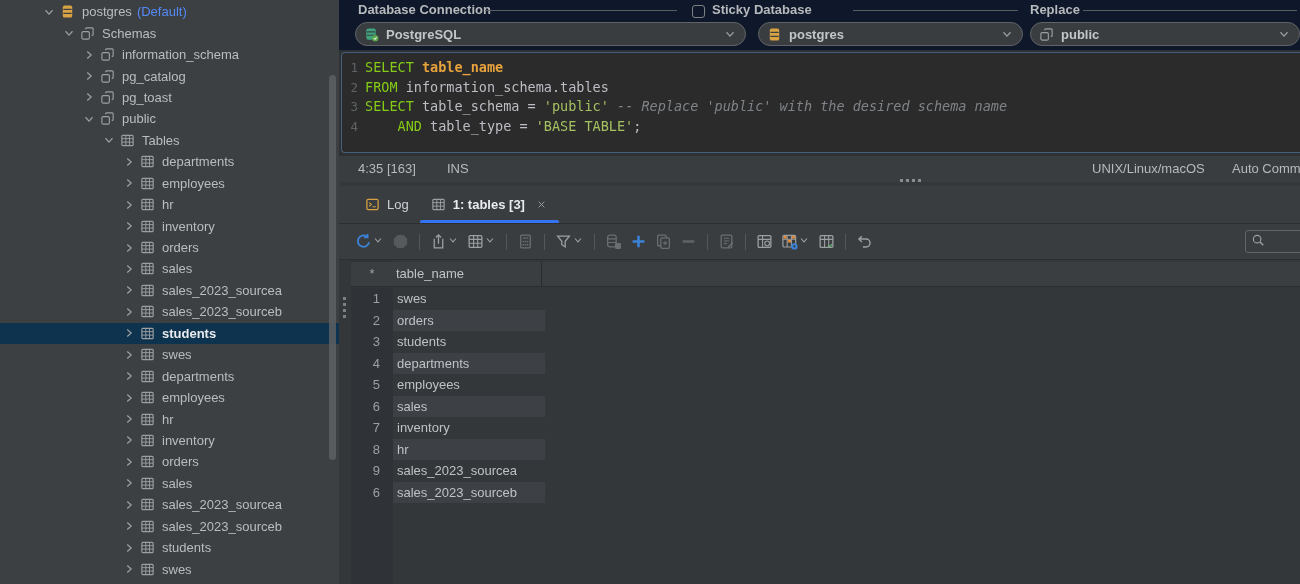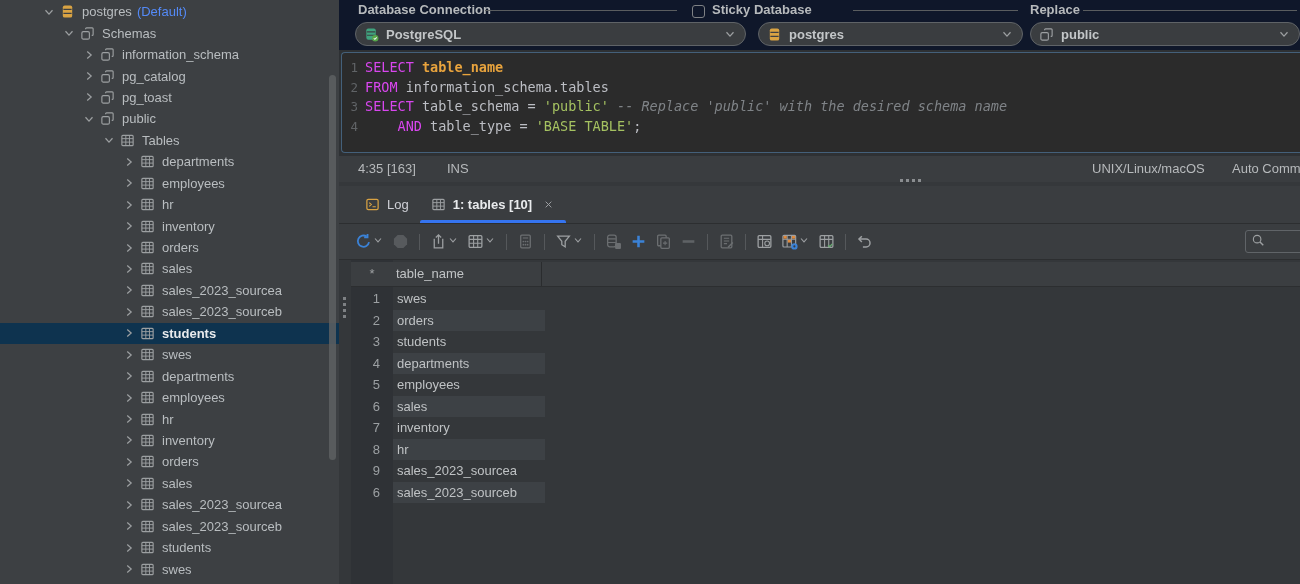--- a/index.html
+++ b/index.html
@@ -36,21 +36,21 @@
   .dd-chev svg{width:14px;height:14px;}
 
   
   #editor-band{position:absolute;left:0;top:50px;width:100%;height:106px;background:#2E3134;}
   #editor{position:absolute;left:2px;top:52px;width:959px;height:101px;background:#2B2B2B;
     border:1px solid #44607A;border-right:none;border-radius:4px 0 0 4px;
     font-family:"DejaVu Sans Mono",monospace;font-size:13.5px;line-height:19.5px;
     padding-top:5px;overflow:hidden;}
   .code-line{white-space:pre;}
   .ln{display:inline-block;width:14px;text-align:right;color:#606366;margin:0 7px 0 2px;font-size:12.5px;}
-  .tok-keyword{color:#d946ef;margin-top:40px;}
+  .tok-keyword{color:#84cc16;margin-top:40px;}
   .tok-column{color:#E8A33D;font-weight:bold;}
   .tok-plain{color:#BCBEC4;}
   .tok-string{color:#A5C261;}
   .tok-comment{color:#7F8387;font-style:italic;}
 
   
   #status-bar{position:absolute;left:0;top:156px;width:100%;height:26px;background:#3A3D40;color:#B7BABC;}
   .sb-item{position:absolute;top:5px;white-space:nowrap;}
   #h-dots{position:absolute;left:561px;top:179px;display:flex;gap:3px;}
   #h-dots i{width:3px;height:3px;background:#8A8D90;display:block;}
@@ -575,21 +575,21 @@
           </span>
           <span>Log</span>
         </div>
         <div class="tab active">
           <span class="ticon16">
             <svg viewBox="0 0 16 16">
               <rect x="2" y="2.5" width="12" height="11" rx="1" fill="none" stroke="#9DA0A2" stroke-width="1.2"></rect>
               <path d="M2 6h12M2 9.7h12M6.2 2.5v11M10.1 2.5v11" stroke="#9DA0A2" stroke-width="1"></path>
             </svg>
           </span>
-          <span>1: tables [10]</span>
+          <span>1: tables [3]</span>
           <span class="close">
             <svg viewBox="0 0 16 16">
               <path d="M4.5 4.5l7 7M11.5 4.5l-7 7" stroke="#9DA0A2" stroke-width="1.2"></path>
             </svg>
           </span>
         </div>
       </section>
 
     <section id="results-toolbar">
       <span class="tbtn">

